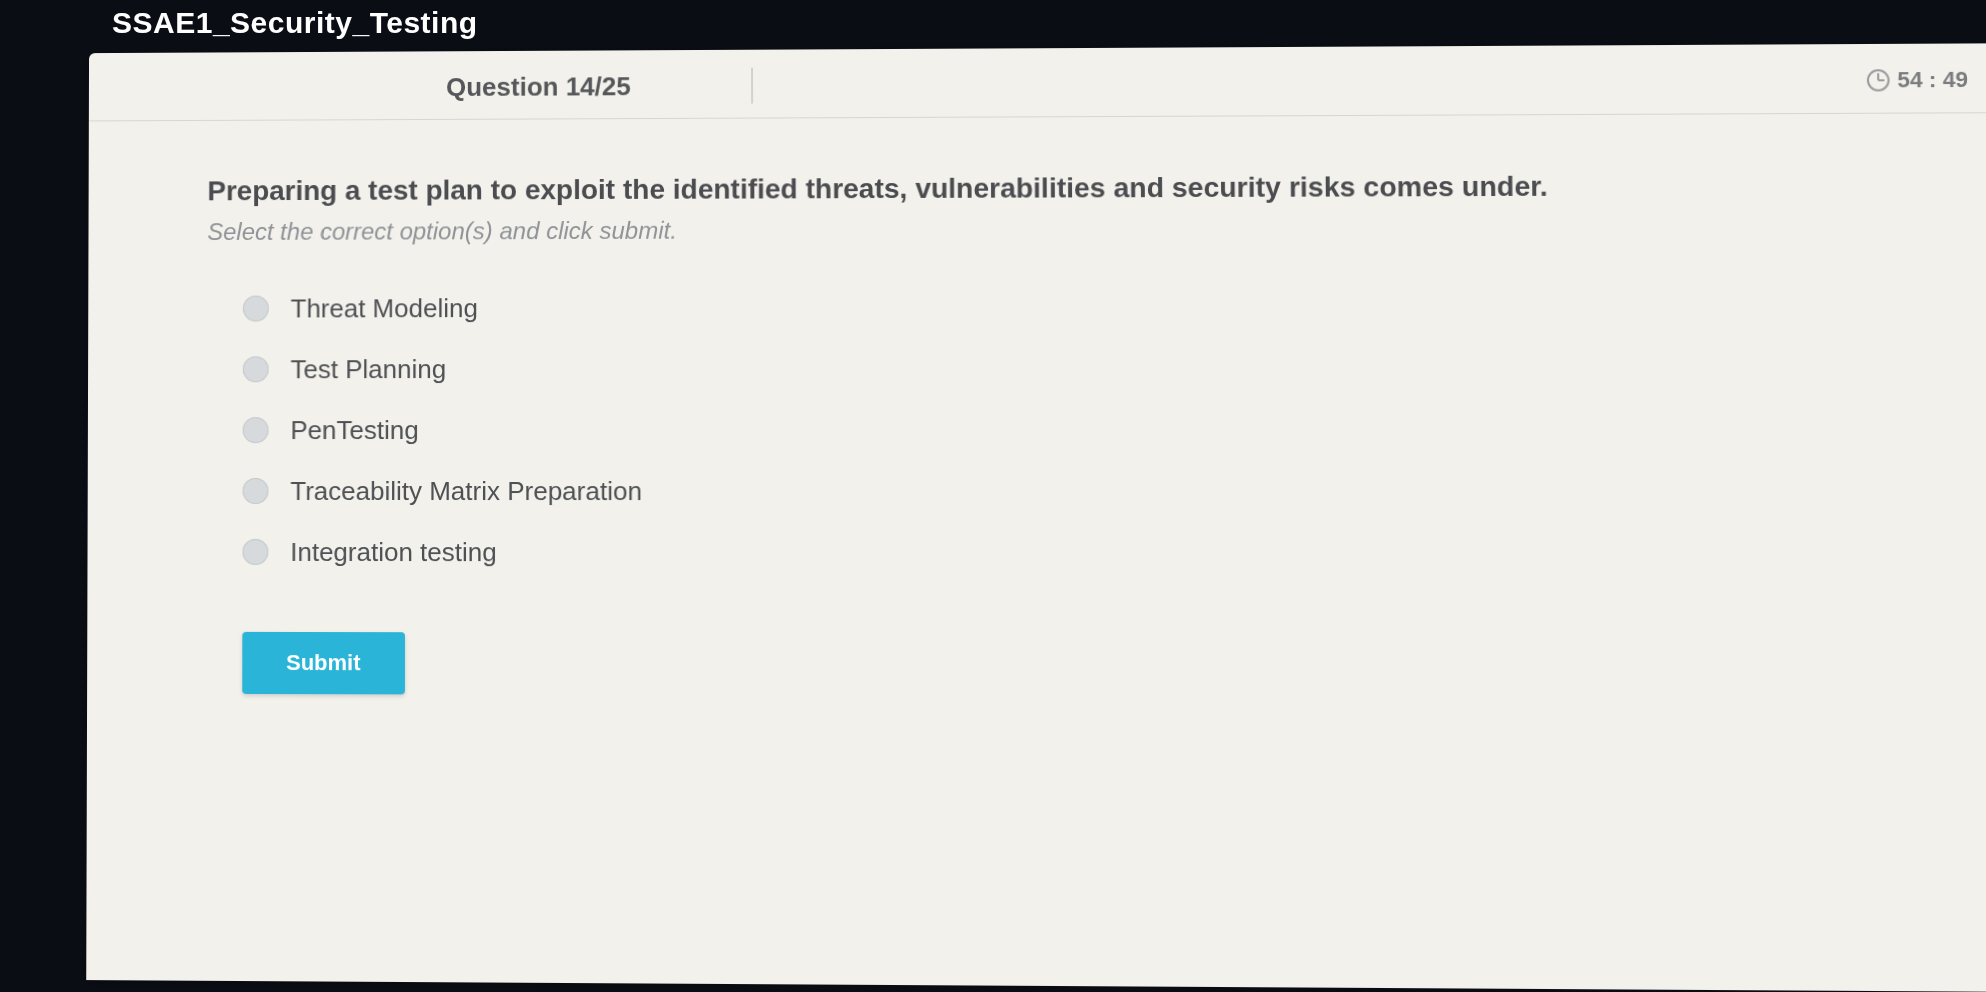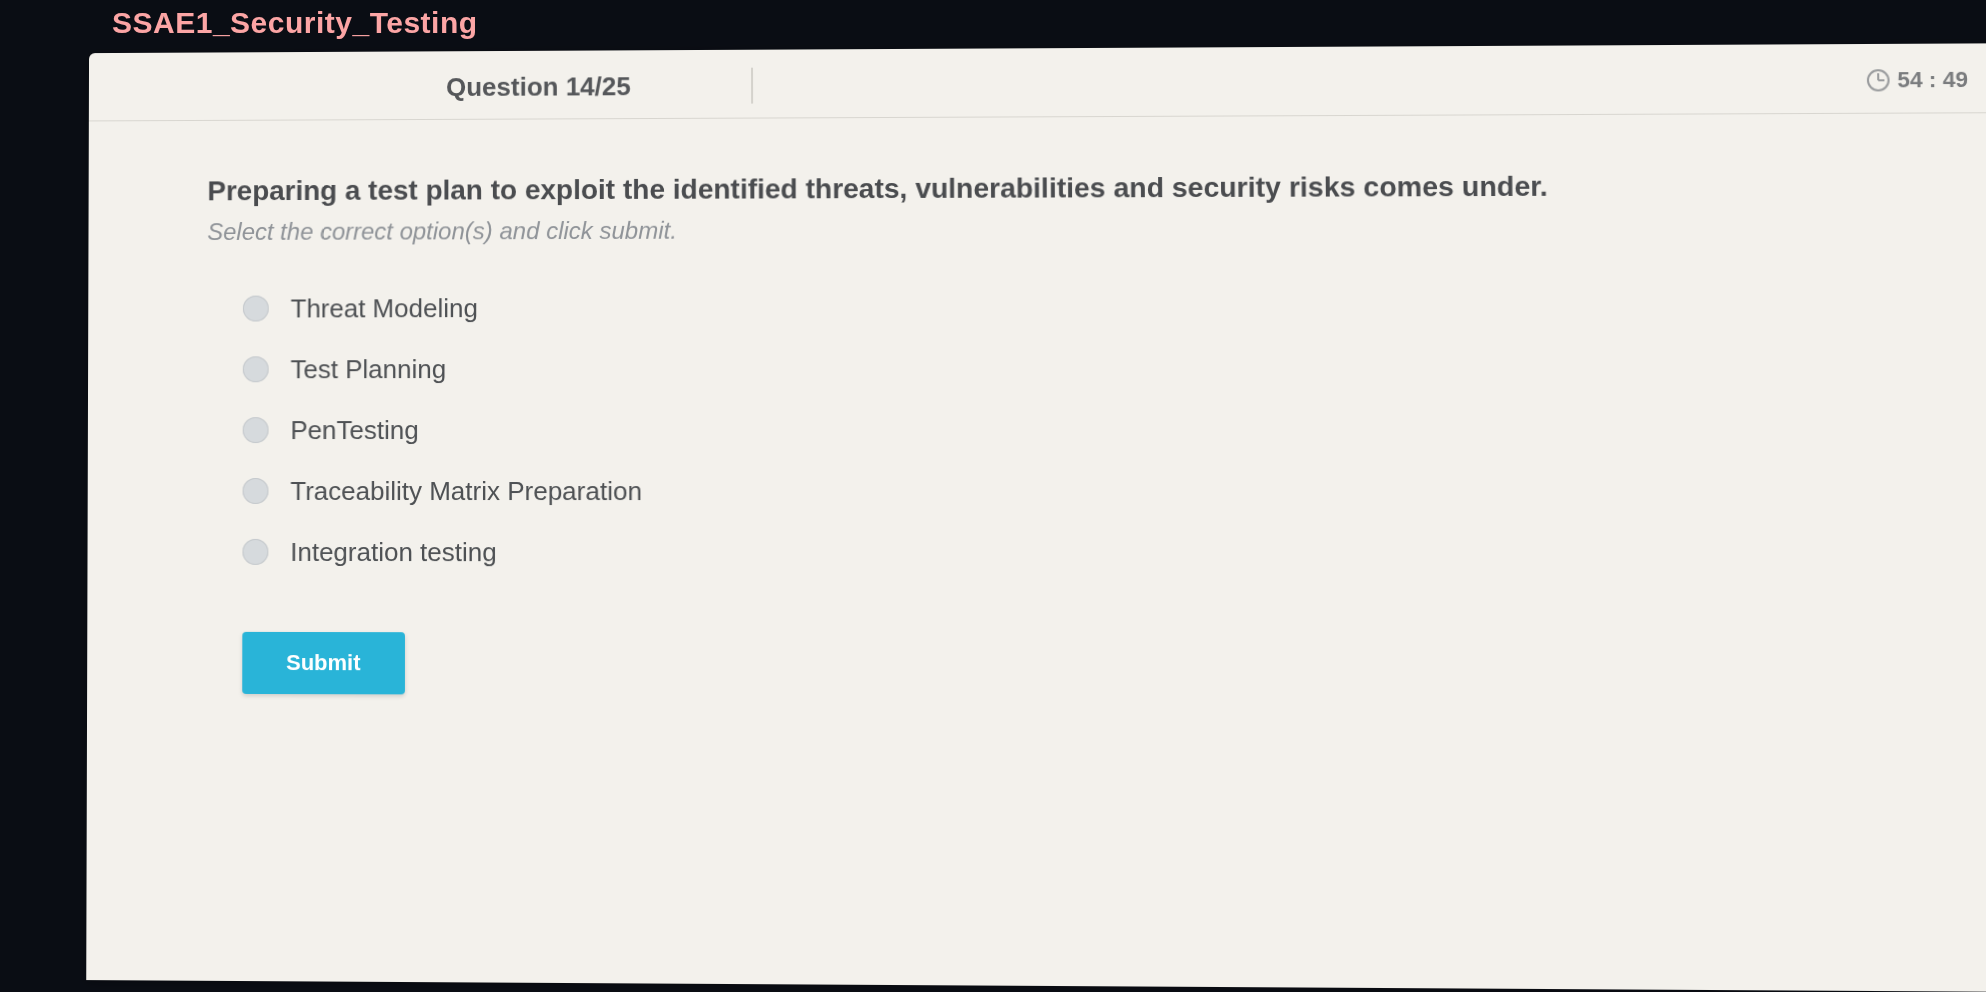--- a/index.html
+++ b/index.html
@@ -4,21 +4,21 @@
   <style>
     * { box-sizing: border-box; margin: 0; padding: 0; }
     body {
       font-family: "Segoe UI", Arial, sans-serif;
       background: #0a0d14;
       width: 1986px;
       height: 992px;
       overflow: hidden;
     }
     .app-title {
-      color: #fca5a5;
+      color: #ffffff;
       font-weight: 700;
       font-size: 30px;
       padding: 6px 0 10px 112px;
       letter-spacing: 0.5px;
     }
     .quiz-card {
       background: #f3f1ec;
       margin: 0 0 0 86px;
       width: 1900px;
       height: 930px;

